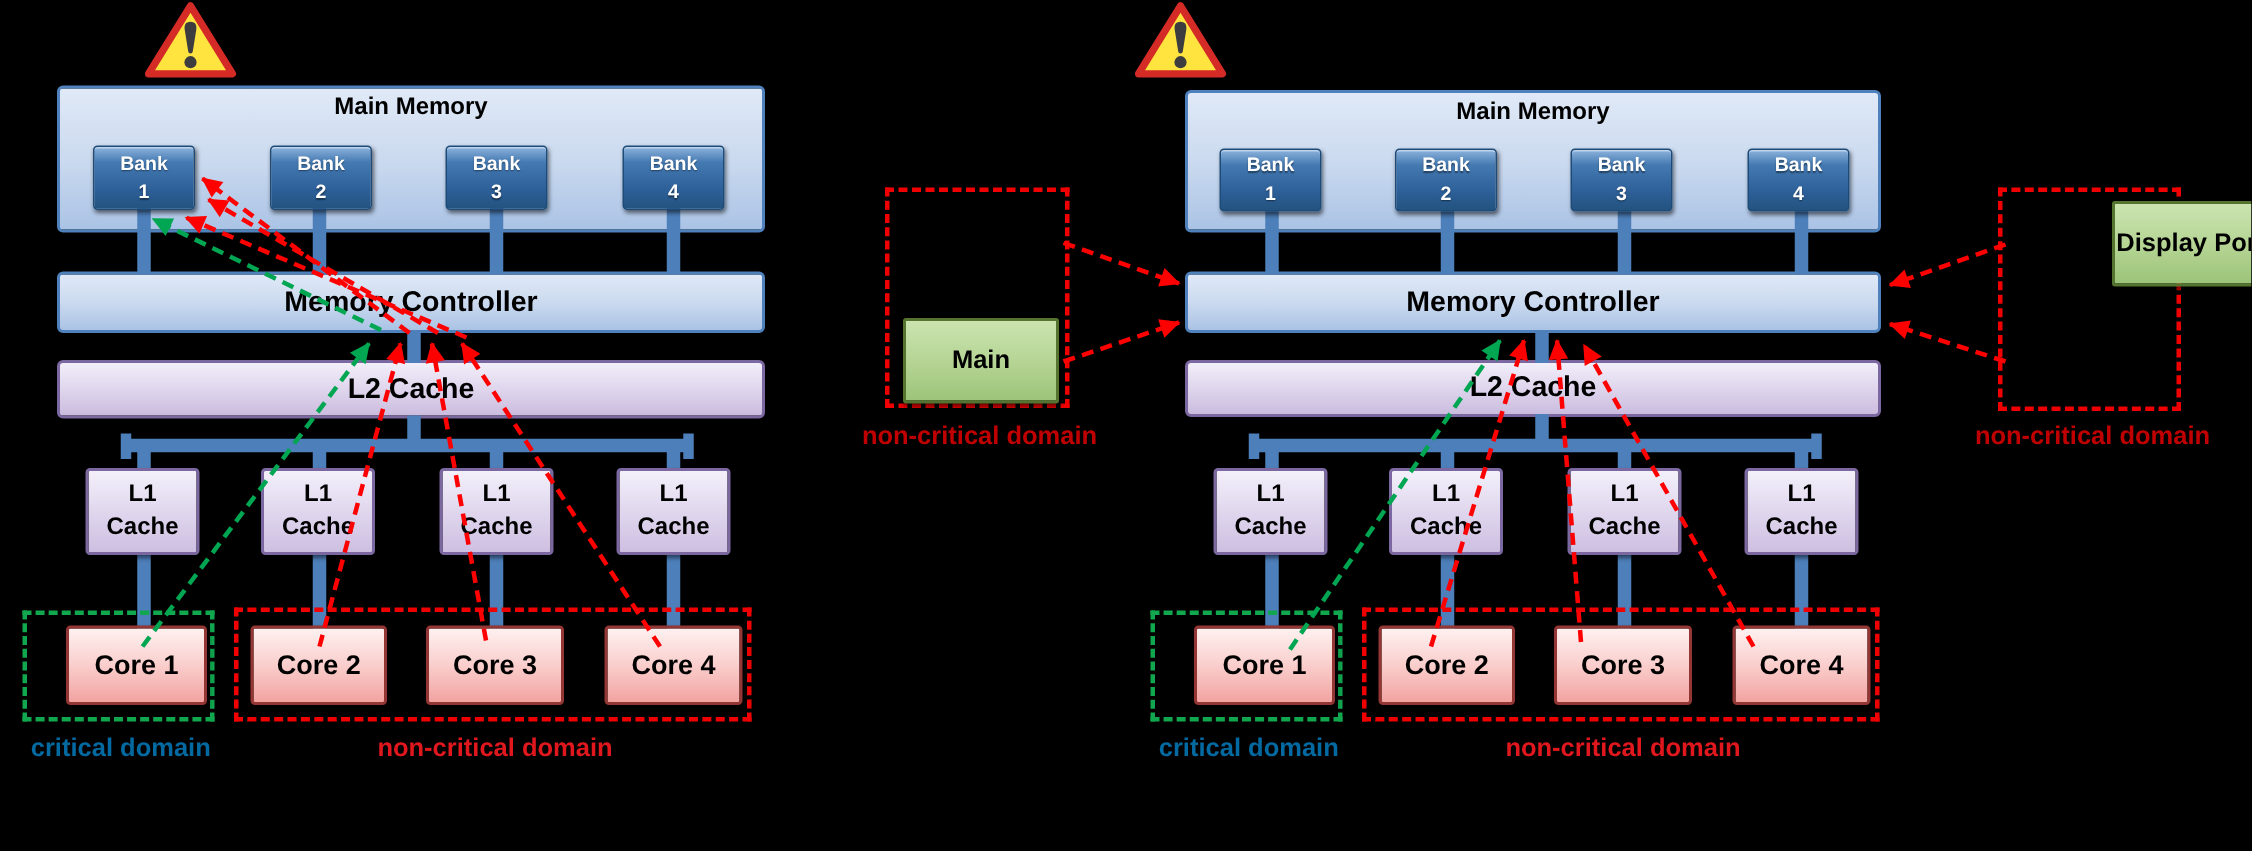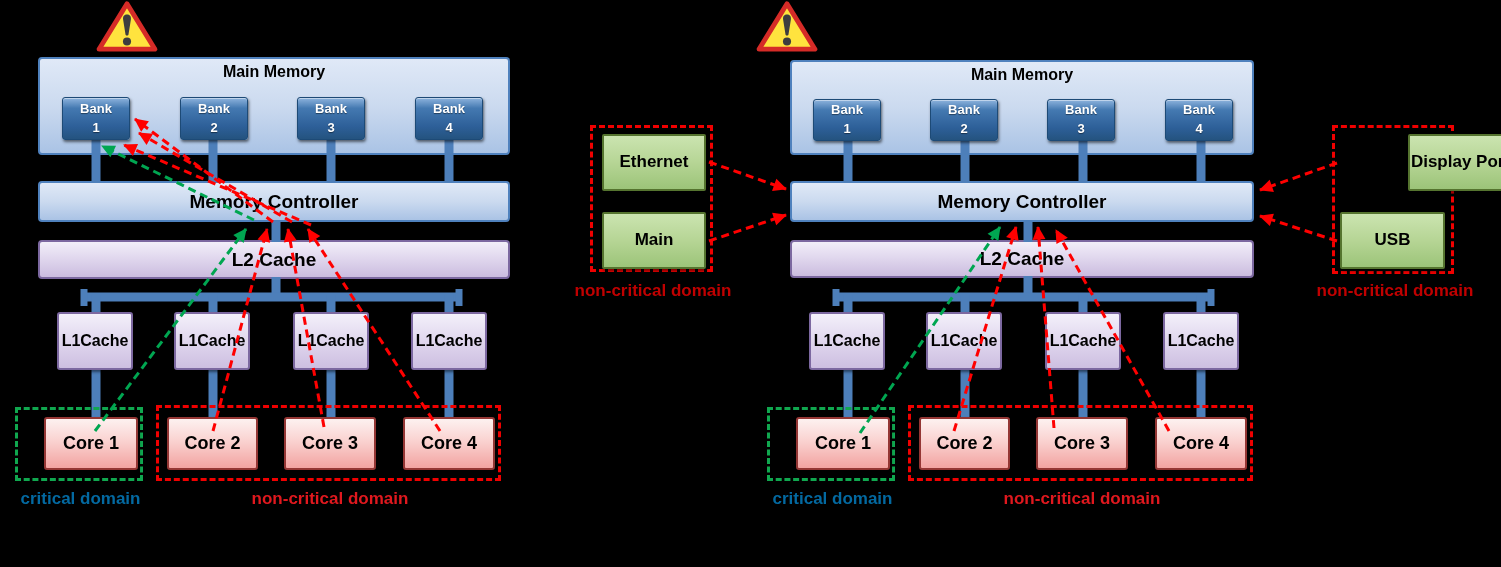--- a/index.html
+++ b/index.html
@@ -15,21 +15,21 @@
   .purple{border-color:#7c68a0;background:linear-gradient(180deg,#f2eef9 0%,#e1d8ee 45%,#cbbcdf 100%);}
   .l2-title{font-size:19px;}
   .bank{position:absolute;box-sizing:border-box;border:1px solid #1d4a76;border-radius:3px;
         background:linear-gradient(180deg,#8db3dd 0%,#4479b1 25%,#2d5f98 70%,#24537f 100%);
         color:#fff;font-weight:bold;font-size:13px;display:flex;flex-direction:column;
         align-items:center;justify-content:center;line-height:1.45;
         box-shadow:1px 2px 3px rgba(0,0,0,.55), inset 0 1px 0 rgba(255,255,255,.45);
         text-shadow:0 1px 1px rgba(0,0,0,.45);}
   .l1box{position:absolute;box-sizing:border-box;border:2px solid #7c68a0;border-radius:3px;
         background:linear-gradient(180deg,#f3f0fa 0%,#e2d9ef 45%,#cdbfe1 100%);
-        color:#000;font-weight:bold;font-size:16px;display:flex;flex-direction:row;
+        color:#000;font-weight:bold;font-size:16px;display:flex;flex-direction:column;
         align-items:center;justify-content:center;line-height:1.35;
         box-shadow:1px 2px 3px rgba(0,0,0,.5);}
   .corebox{position:absolute;box-sizing:border-box;border:2px solid #943634;border-radius:3px;
         background:linear-gradient(180deg,#fdf1f0 0%,#fad2d0 45%,#f2a3a1 100%);
         color:#000;font-weight:bold;font-size:18px;display:flex;align-items:center;justify-content:center;
         box-shadow:1px 2px 3px rgba(0,0,0,.5);}
   .iobox{position:absolute;box-sizing:border-box;border:2px solid #55742f;border-radius:2px;
         background:linear-gradient(180deg,#cbe4b0 0%,#b6d595 50%,#9cc479 100%);
         color:#000;font-weight:bold;font-size:17px;display:flex;align-items:center;justify-content:center;
         text-align:center;line-height:1.3;box-shadow:1px 2px 3px rgba(0,0,0,.5);}
@@ -188,27 +188,25 @@
   <div class="dashrect g-rect" style="left:767px;top:407px;width:128px;height:74px;"></div>
   <div class="dashrect r-rect" style="left:908px;top:405px;width:345px;height:76px;"></div>
   <div class="corebox" style="left:796px;top:417px;width:94px;height:53px;">Core 1</div>
   <div class="corebox" style="left:919px;top:417px;width:91px;height:53px;">Core 2</div>
   <div class="corebox" style="left:1036px;top:417px;width:92px;height:53px;">Core 3</div>
   <div class="corebox" style="left:1155px;top:417px;width:92px;height:53px;">Core 4</div>
   <div class="dlabel g-label" style="left:760px;top:487px;width:145px;">critical domain</div>
   <div class="dlabel r-label" style="left:908px;top:487px;width:348px;">non-critical domain</div>
 
   <div class="dashrect r-rect" style="left:590px;top:125px;width:123px;height:147px;"></div>
-  <div class="iobox" style="left:602px;top:134px;width:104px;height:57px;">Ethernet</div>
   <div class="iobox" style="left:602px;top:212px;width:104px;height:57px;">Main</div>
   <div class="dlabel io-label" style="left:558px;top:279px;width:190px;">non-critical domain</div>
 
   <div class="dashrect r-rect" style="left:1332px;top:125px;width:122px;height:149px;"></div>
   <div class="iobox" style="left:1408px;top:134px;width:105px;height:57px;">Display Port</div>
-  <div class="iobox" style="left:1340px;top:212px;width:105px;height:57px;">USB</div>
   <div class="dlabel io-label" style="left:1300px;top:279px;width:190px;">non-critical domain</div>
 
   <svg class="warn" style="left:94px;top:0;" width="66" height="54" viewBox="0 0 66 56">
     <path d="M33 4 L62 51 L4 51 Z" fill="#ffe33e" stroke="#d52b27" stroke-width="5" stroke-linejoin="round"></path>
     <path d="M33 15 C29.5 15 28.6 17.5 29 20.5 L31.4 35.5 C31.7 37.5 34.3 37.5 34.6 35.5 L37 20.5 C37.4 17.5 36.5 15 33 15 Z" fill="#3d3d3f"></path>
     <circle cx="33" cy="43" r="4.2" fill="#3d3d3f"></circle>
   </svg>
   <svg class="warn" style="left:753px;top:0;" width="68" height="54" viewBox="0 0 66 56">
     <path d="M33 4 L62 51 L4 51 Z" fill="#ffe33e" stroke="#d52b27" stroke-width="5" stroke-linejoin="round"></path>
     <path d="M33 15 C29.5 15 28.6 17.5 29 20.5 L31.4 35.5 C31.7 37.5 34.3 37.5 34.6 35.5 L37 20.5 C37.4 17.5 36.5 15 33 15 Z" fill="#3d3d3f"></path>

